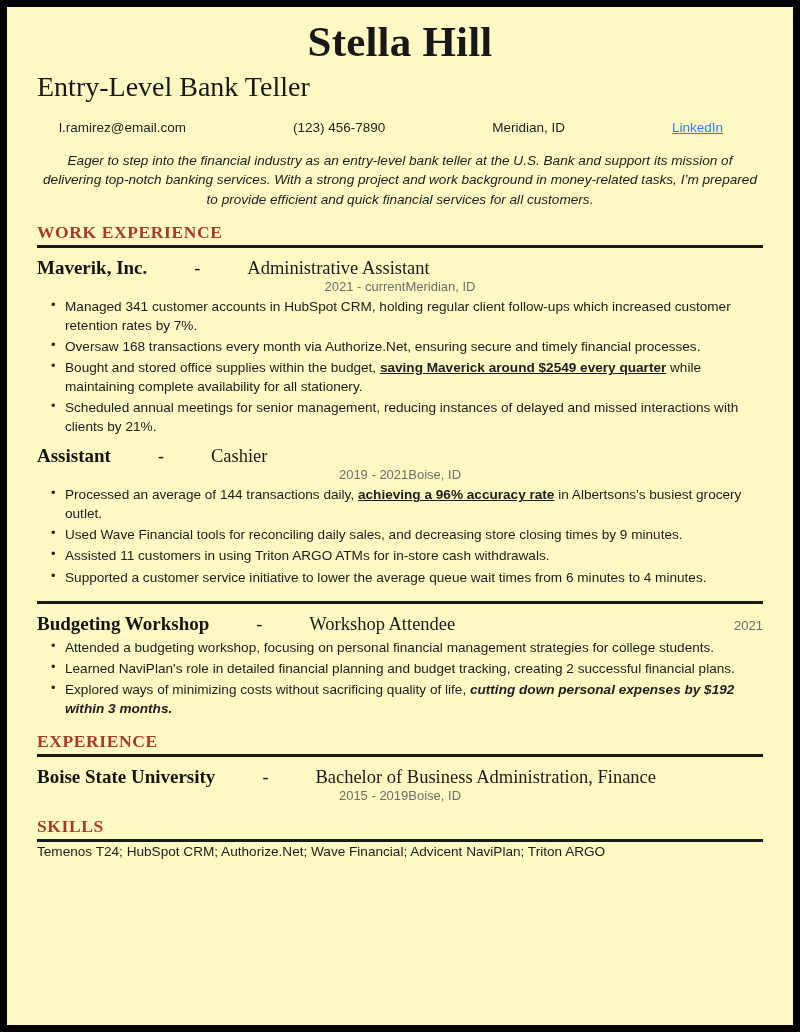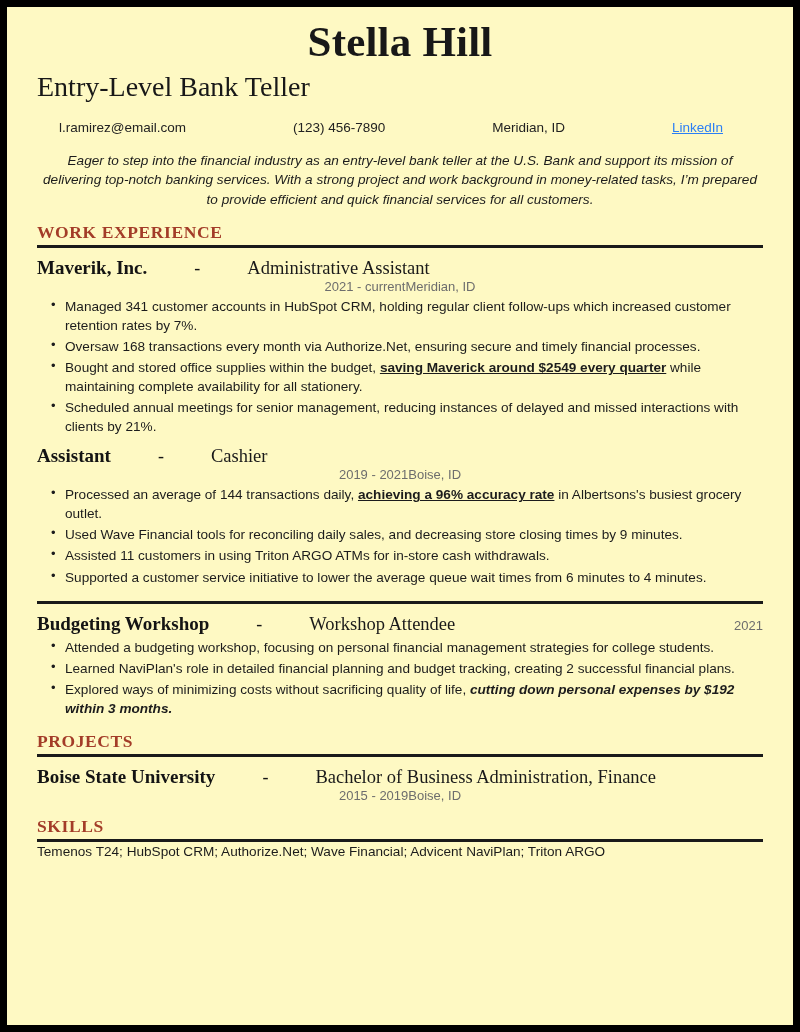--- a/index.html
+++ b/index.html
@@ -230,21 +230,21 @@
           <ul class="bullets">
             <li>Attended a budgeting workshop, focusing on personal financial management strategies for college students.</li>
             <li>Learned NaviPlan's role in detailed financial planning and budget tracking, creating 2 successful financial plans.</li>
             <li>Explored ways of minimizing costs without sacrificing quality of life, <span class="em-bolditalic">cutting down personal expenses by $192 within 3 months.</span></li>
           </ul>
         </div>
       </div>
   </div>
 
   <div class="section">
-    <div class="section-title">PROJECTS</div>
+    <div class="section-title">EXPERIENCE</div>
     <div class="rule"></div>
     <div>
         <div class="entry">
           <div class="entry-head">
             <div class="entry-headline">
               <span class="org">Boise State University</span>
               <span class="sep">-</span>
               <span class="role">Bachelor of Business Administration,  Finance</span>
             </div>
           </div>

